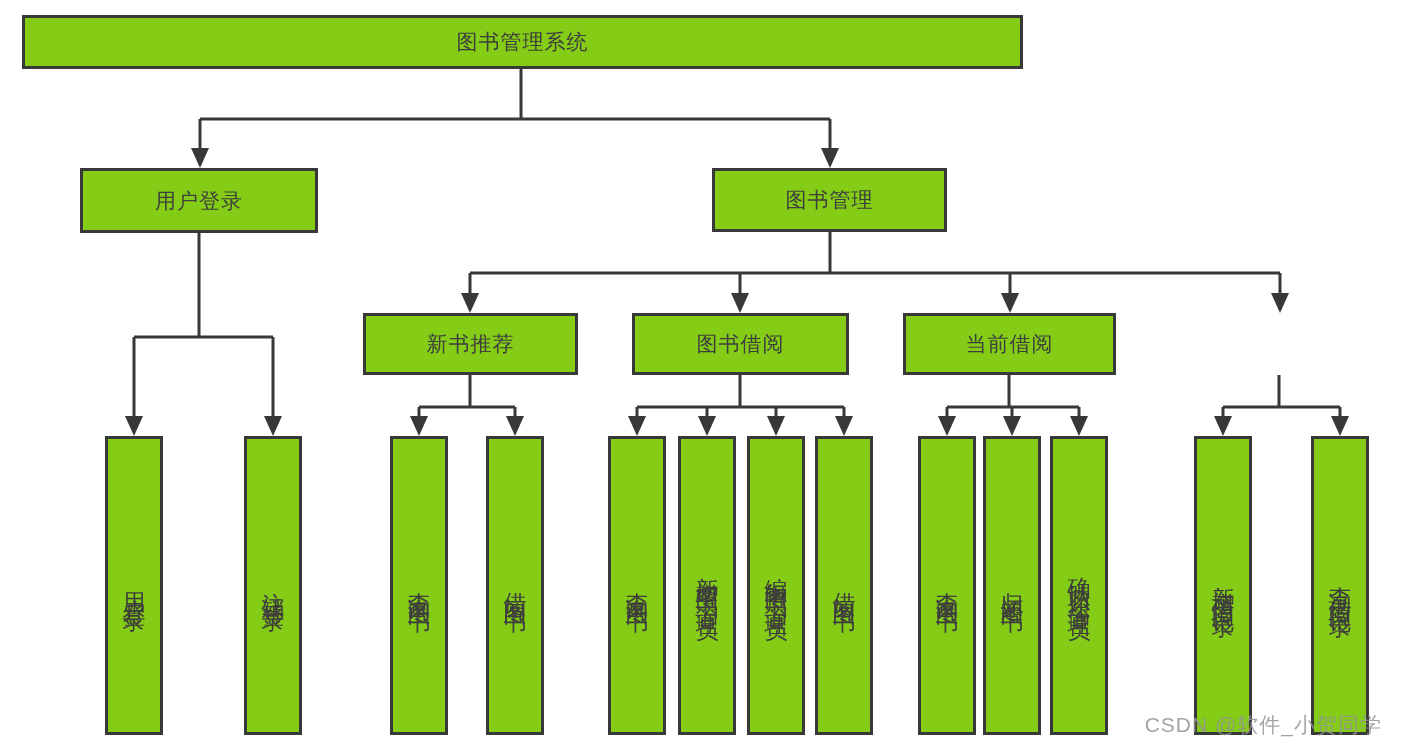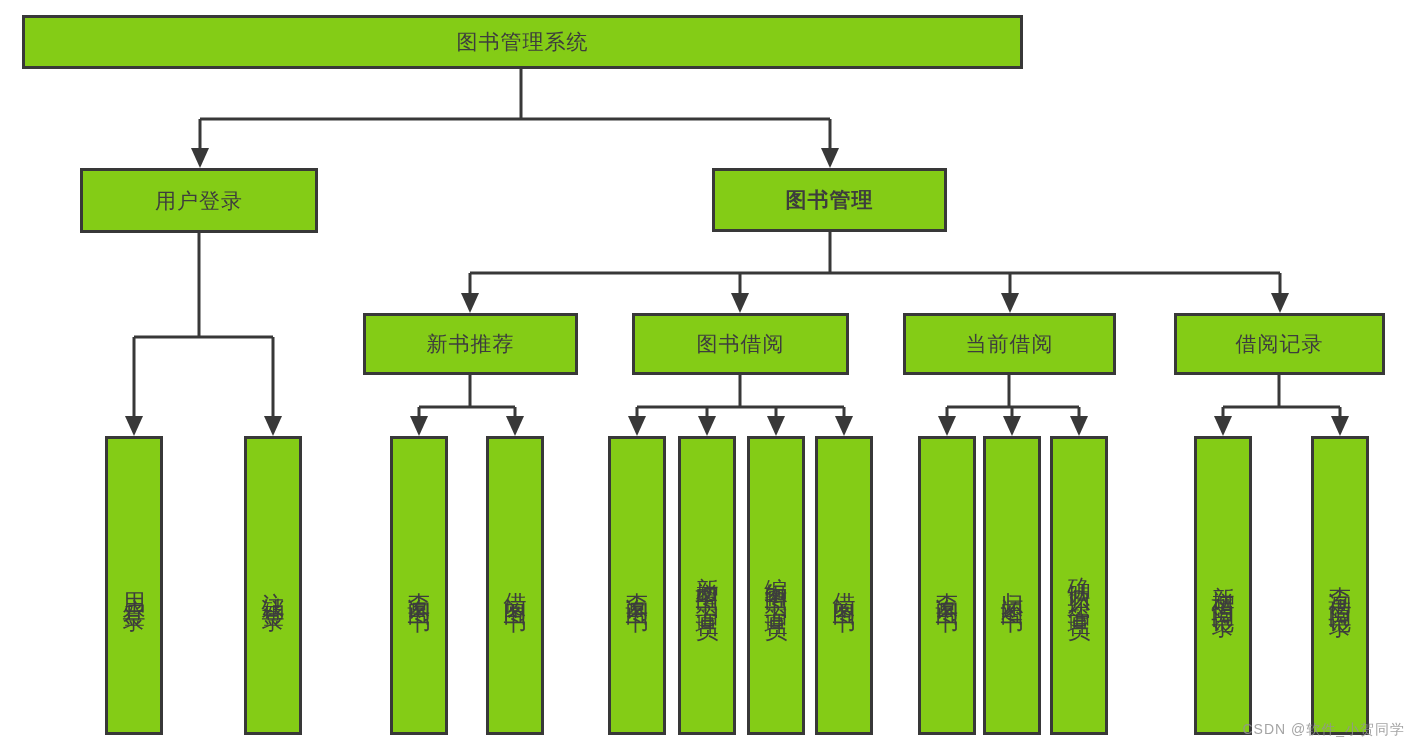--- a/index.html
+++ b/index.html
@@ -32,37 +32,37 @@
   .node.v{
     writing-mode:vertical-rl;
     text-orientation:mixed;
     font-size:23px;
     letter-spacing:6px;
     line-height:1;
   }
   
   #n-root{left:22px;top:15px;width:1001px;height:54px;}
   #n-user-login{left:80px;top:168px;width:238px;height:65px;}
-  #n-book-mgmt{left:712px;top:168px;width:235px;height:64px;font-weight:bold;}
+  #n-book-mgmt{left:712px;top:168px;width:235px;height:64px;}
   #n-new-book{left:363px;top:313px;width:215px;height:62px;}
   #n-book-borrow{left:632px;top:313px;width:217px;height:62px;text-align:center;}
   #n-current-borrow{left:903px;top:313px;width:213px;height:62px;}
   #n-borrow-records{left:1174px;top:313px;width:211px;height:62px;}
   
   .leaf{top:436px;width:58px;height:299px;}
   #l1{left:105px;}  #l2{left:244px;}
   #l3{left:390px;}  #l4{left:486px;}
   #l5{left:608px;}  #l6{left:678px;}
   #l7{left:747px;}  #l8{left:815px;}
   #l9{left:918px;}  #l10{left:983px;} #l11{left:1050px;}
   #l12{left:1194px;} #l13{left:1311px;}
   .watermark{
     position:absolute;
-    right:0;bottom:8px;
-    font-size:14px;
+    right:23px;bottom:8px;
+    font-size:21px;
     color:rgba(148,148,148,0.85);
     letter-spacing:1px;
     z-index:5;
     white-space:nowrap;
   }
 </style>
 </head>
 <body>
 
 <div class="stage">
@@ -108,21 +108,20 @@
   </svg>
 
   <div class="node h" id="n-root">图书管理系统</div>
 
   <div class="node h" id="n-user-login">用户登录</div>
   <div class="node h" id="n-book-mgmt">图书管理</div>
 
   <div class="node h" id="n-new-book">新书推荐</div>
   <div class="node h" id="n-book-borrow">图书借阅</div>
   <div class="node h" id="n-current-borrow">当前借阅</div>
-  <div class="node h" id="n-borrow-records">借阅记录</div>
 
   <div class="node v leaf" id="l1">用户登录</div>
   <div class="node v leaf" id="l2">注销登录</div>
 
   <div class="node v leaf" id="l3">查询图书</div>
   <div class="node v leaf" id="l4">借阅图书</div>
 
   <div class="node v leaf" id="l5">查询图书</div>
   <div class="node v leaf" id="l6">新增图书（管理员）</div>
   <div class="node v leaf" id="l7">编辑图书（管理员）</div>

